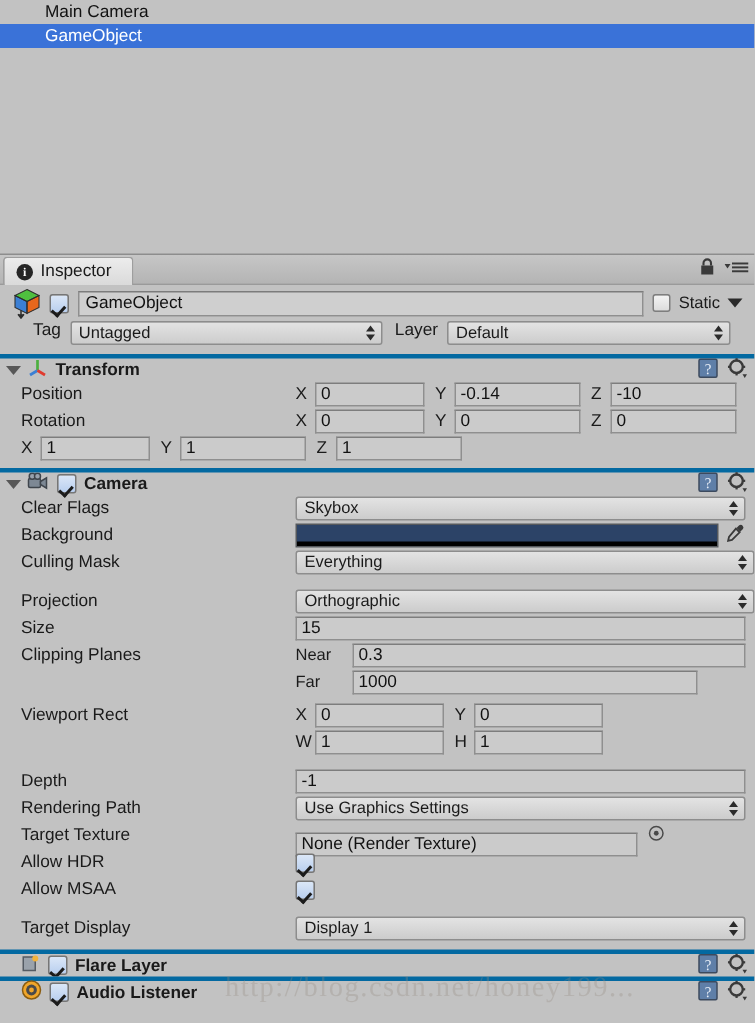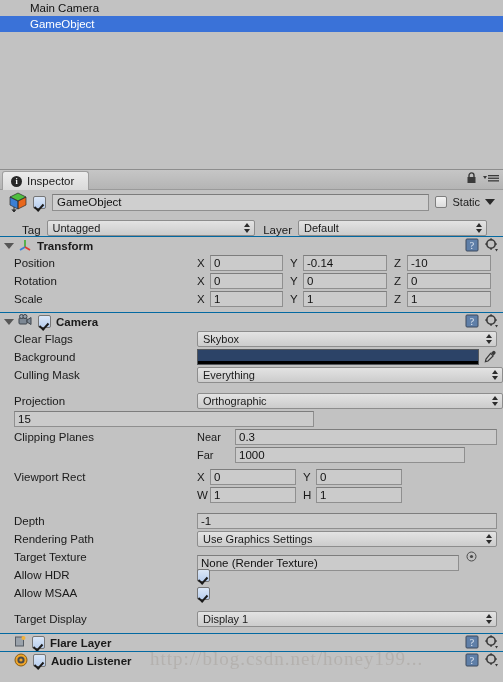--- a/index.html
+++ b/index.html
@@ -97,21 +97,21 @@
   .static-chk {
     width:12px;height:12px;box-sizing:border-box;border:1px solid #7e7e7e;
     background: linear-gradient(to bottom,#f3f3f3,#dcdcdc); border-radius:2px;
   }
   .caret-down {
     width:0;height:0;border-left:5px solid transparent;border-right:5px solid transparent;
     border-top:6px solid #2a2a2a;
   }
 
   .tag-row {
-    height: 22px; display: flex; align-items: flex-end;
+    height: 22px; display: flex; align-items: flex-start;
     padding: 0 16px 0 22px; box-sizing: border-box;
   }
   .lbl { font-size: 11.5px; color: #1a1a1a; }
 
   .popup {
     height: 16px; box-sizing: border-box;
     background: linear-gradient(to bottom,#e3e3e3 0%, #cccccc 100%);
     border: 1px solid #8d8d8d; border-radius: 2px;
     display: flex; align-items: center;
     padding-left: 5px; font-size: 11px; position: relative;
@@ -120,21 +120,21 @@
     position: absolute; right: 4px; top: 50%; transform: translateY(-50%);
     display:flex; flex-direction: column; gap:2px; align-items:center;
   }
   .tri-up { width:0;height:0;border-left:3px solid transparent;border-right:3px solid transparent;border-bottom:4px solid #2b2b2b; }
   .tri-dn { width:0;height:0;border-left:3px solid transparent;border-right:3px solid transparent;border-top:4px solid #2b2b2b; }
 
   
   .comp-header {
     height: 18px; display: flex; align-items: center;
     background: #c2c2c2;
-    border-top: 1px solid #0369a1;
+    border-top: 3px solid #0369a1;
     padding-left: 4px; box-sizing: border-box;
     position: relative;
   }
   .foldout {
     width:0;height:0;border-left:5px solid transparent;border-right:5px solid transparent;
     border-top:6px solid #575757; margin-right: 4px; flex:none;
   }
   .comp-title { font-weight: bold; font-size: 11.5px; margin-left: 5px; }
   .comp-right {
     position:absolute; right: 4px; top: 50%; transform: translateY(-50%);
@@ -296,21 +296,20 @@
     <div class="prow">
       <span class="plabel">Rotation</span>
       <span class="axis">X</span>
       <span class="field" style="width:73px;">0</span>
       <span class="axis" style="margin-left:7px;">Y</span>
       <span class="field" style="width:84px;">0</span>
       <span class="axis" style="margin-left:7px;">Z</span>
       <span class="field" style="width:84px;">0</span>
     </div>
     <div class="prow">
-      <span class="plabel">Scale</span>
       <span class="axis">X</span>
       <span class="field" style="width:73px;">1</span>
       <span class="axis" style="margin-left:7px;">Y</span>
       <span class="field" style="width:84px;">1</span>
       <span class="axis" style="margin-left:7px;">Z</span>
       <span class="field" style="width:84px;">1</span>
     </div>
     <div style="height:4px;"></div>
 
     <div class="comp-header">
@@ -389,20 +388,21 @@
       <span class="popup" style="width:350px;">
         <span>Orthographic</span>
         <span class="updown">
             <span class="tri-up"></span>
             <span class="tri-dn"></span>
           </span>
       </span>
     </div>
 
     <div class="prow">
+      <span class="plabel">Size</span>
       <span class="field" style="width:300px;">15</span>
     </div>
 
     <div class="prow">
       <span class="plabel">Clipping Planes</span>
       <span style="width:38px;flex:none;">Near</span>
       <span class="field" style="width:262px;">0.3</span>
     </div>
     <div class="prow">
       <span class="plabel"></span>
@@ -440,21 +440,21 @@
         <span>Use Graphics Settings</span>
         <span class="updown">
             <span class="tri-up"></span>
             <span class="tri-dn"></span>
           </span>
       </span>
     </div>
 
     <div class="prow">
       <span class="plabel">Target Texture</span>
-      <span class="field" style="width:262px;margin-top:12px;">None (Render Texture)</span>
+      <span class="field" style="width:228px;margin-top:12px;">None (Render Texture)</span>
       <span style="margin-left:7px;">
         <svg width="11" height="11" viewBox="0 0 11 11">
           <circle cx="5.5" cy="5.5" r="4.5" fill="none" stroke="#4a4a4a" stroke-width="1"></circle>
           <circle cx="5.5" cy="5.5" r="1.6" fill="#4a4a4a"></circle>
         </svg>
       </span>
     </div>
 
     <div class="prow">
       <span class="plabel">Allow HDR</span>

